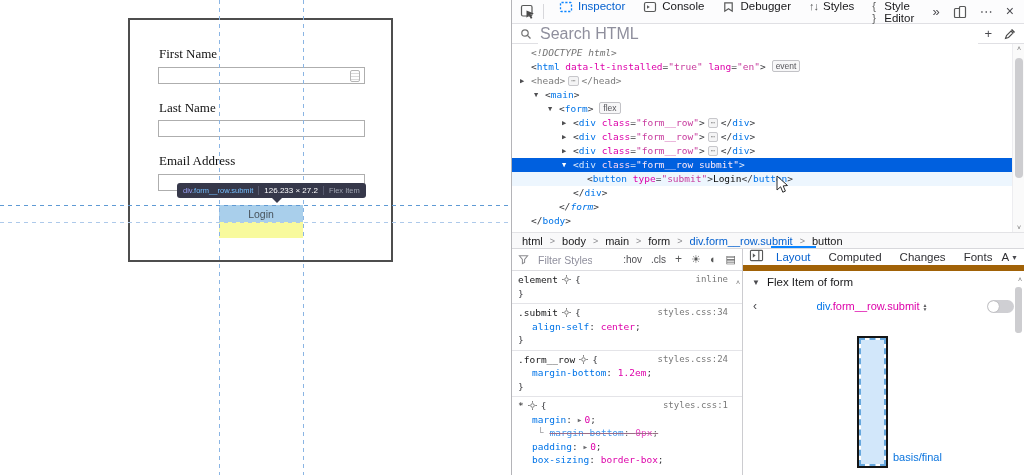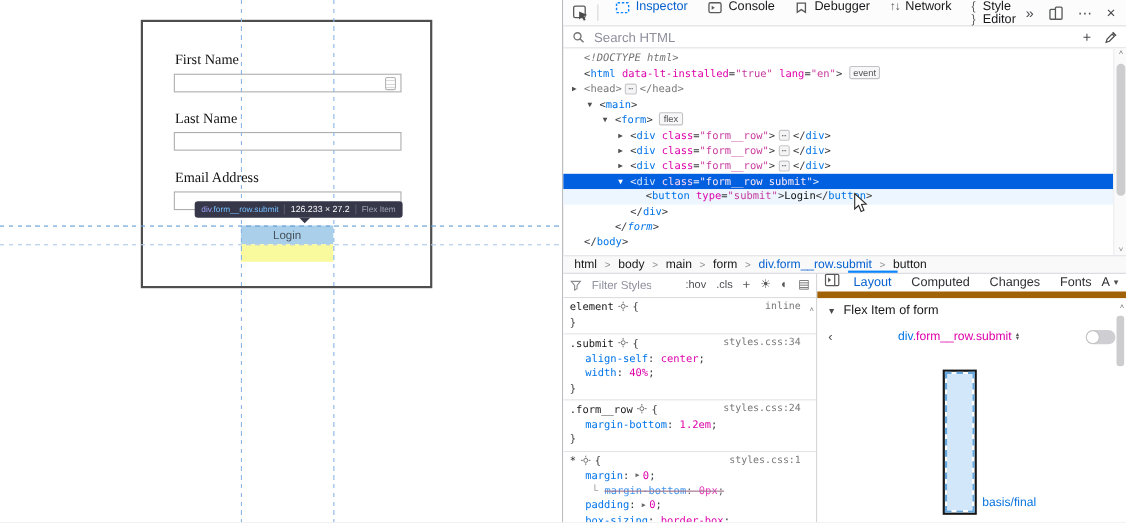--- a/index.html
+++ b/index.html
@@ -35,21 +35,21 @@
   .devtools{position:absolute;left:511px;top:0;width:513px;height:475px;border-left:1px solid #b4b4b8;background:#fff}
   .dt-toolbar{height:24px;border-bottom:1px solid #e0e0e4;display:flex;align-items:center;padding:0 6px;background:#fcfcfd}
   .pick-btn{display:flex;align-items:center;margin:0 2px}
   .vsep{width:1px;height:15px;background:#d7d7db;margin:0 6px 0 5px}
   .tab{display:flex;gap:5px;padding:0 9px;height:24px;font-size:11.5px;color:#18181a}
   .tab.active{color:#0561cf}
   .ic-text{font-size:11px;color:#585959;letter-spacing:-1px}
   .tb-right{margin-left:auto;display:flex;gap:13px;align-items:center;color:#4a4a4f;padding-right:4px}
   .tb-right .g{font-size:13px;line-height:13px}
   .dt-search{height:20px;border-bottom:1px solid #e0e0e4;display:flex;align-items:center;padding:0 8px;gap:6px}
-  .dt-search input{flex:1;min-width:0;border:none;outline:none;font-size:12px;color:#0c0c0d;font-family:"Liberation Sans",sans-serif}
+  .dt-search input{flex:1;min-width:0;border:none;outline:none;font-size:16px;color:#0c0c0d;font-family:"Liberation Sans",sans-serif}
   .dt-search input::placeholder{color:#8f8f9d}
   .sr-right{display:flex;gap:12px;align-items:center;color:#4a4a4f}
   .sr-right .g{font-size:13px}
 
   .markup{position:absolute;left:0;top:44px;width:500px;height:188px;overflow:hidden;
           font-family:"DejaVu Sans Mono",monospace;font-size:9.5px;padding-top:2px}
   .mrow{height:14px;line-height:14px;white-space:nowrap;color:#2f2f33}
   .arrow{display:inline-block;width:11px;font-size:7px;color:#4f4f52;vertical-align:1px}
   .tk-tag{color:#0074e8}.tk-attr{color:#dd00a9}.tk-val{color:#c73a9d}
   .tk-p{color:#393a3e}.tk-text{color:#0c0c0d}
@@ -182,21 +182,21 @@
             <span>Console</span>
           </span>
           <span class="tab">
             <span><svg width="13" height="14" viewBox="0 0 14 14">
                 <path d="M3 2.5 h8 v9 l-4,-2.6 -4,2.6 Z" fill="none" stroke="#585959" stroke-width="1.3"></path>
               </svg></span>
             <span>Debugger</span>
           </span>
           <span class="tab">
             <span class="ic-text">↑↓</span>
-            <span>Network</span>
+            <span>Styles</span>
           </span>
           <span class="tab">
             <span class="ic-text" style="letter-spacing: 0px;">{ }</span>
             <span>Style Editor</span>
           </span>
         </span>
       <span class="tb-right">
         <span class="g">»</span>
         <svg width="14" height="14" viewBox="0 0 14 14">
             <rect x="1.5" y="3.5" width="7" height="9" rx="1" fill="none" stroke="#585959" stroke-width="1.2"></rect>
@@ -282,21 +282,20 @@
                     <path d="M5 0v2M5 8v2M0 5h2M8 5h2" stroke="#737373"></path>
                   </svg></span><span class="tk-p">{</span><span class="rloc">inline</span></div>
               <div class="rrow"><span class="tk-p">}</span></div>
             </div>
             <div class="rule-sec">
               <div class="rrow"><span class="sel">.submit</span><span><svg width="9" height="9" viewBox="0 0 10 10" style="margin:0 4px;vertical-align:-1px">
                     <circle cx="5" cy="5" r="2" fill="none" stroke="#737373"></circle>
                     <path d="M5 0v2M5 8v2M0 5h2M8 5h2" stroke="#737373"></path>
                   </svg></span><span class="tk-p">{</span><span class="rloc">styles.css:34</span></div>
               <div class="rrow prop"><span class="pname">align-self</span><span class="tk-p">: </span><span class="pval">center</span><span class="tk-p">;</span></div>
-              <div class="rrow prop"><span class="pname">width</span><span class="tk-p">: </span><span class="pval">40%</span><span class="tk-p">;</span></div>
               <div class="rrow"><span class="tk-p">}</span></div>
             </div>
             <div class="rule-sec">
               <div class="rrow"><span class="sel">.form__row</span><span><svg width="9" height="9" viewBox="0 0 10 10" style="margin:0 4px;vertical-align:-1px">
                     <circle cx="5" cy="5" r="2" fill="none" stroke="#737373"></circle>
                     <path d="M5 0v2M5 8v2M0 5h2M8 5h2" stroke="#737373"></path>
                   </svg></span><span class="tk-p">{</span><span class="rloc">styles.css:24</span></div>
               <div class="rrow prop"><span class="pname">margin-bottom</span><span class="tk-p">: </span><span class="pval">1.2em</span><span class="tk-p">;</span></div>
               <div class="rrow"><span class="tk-p">}</span></div>
             </div>

